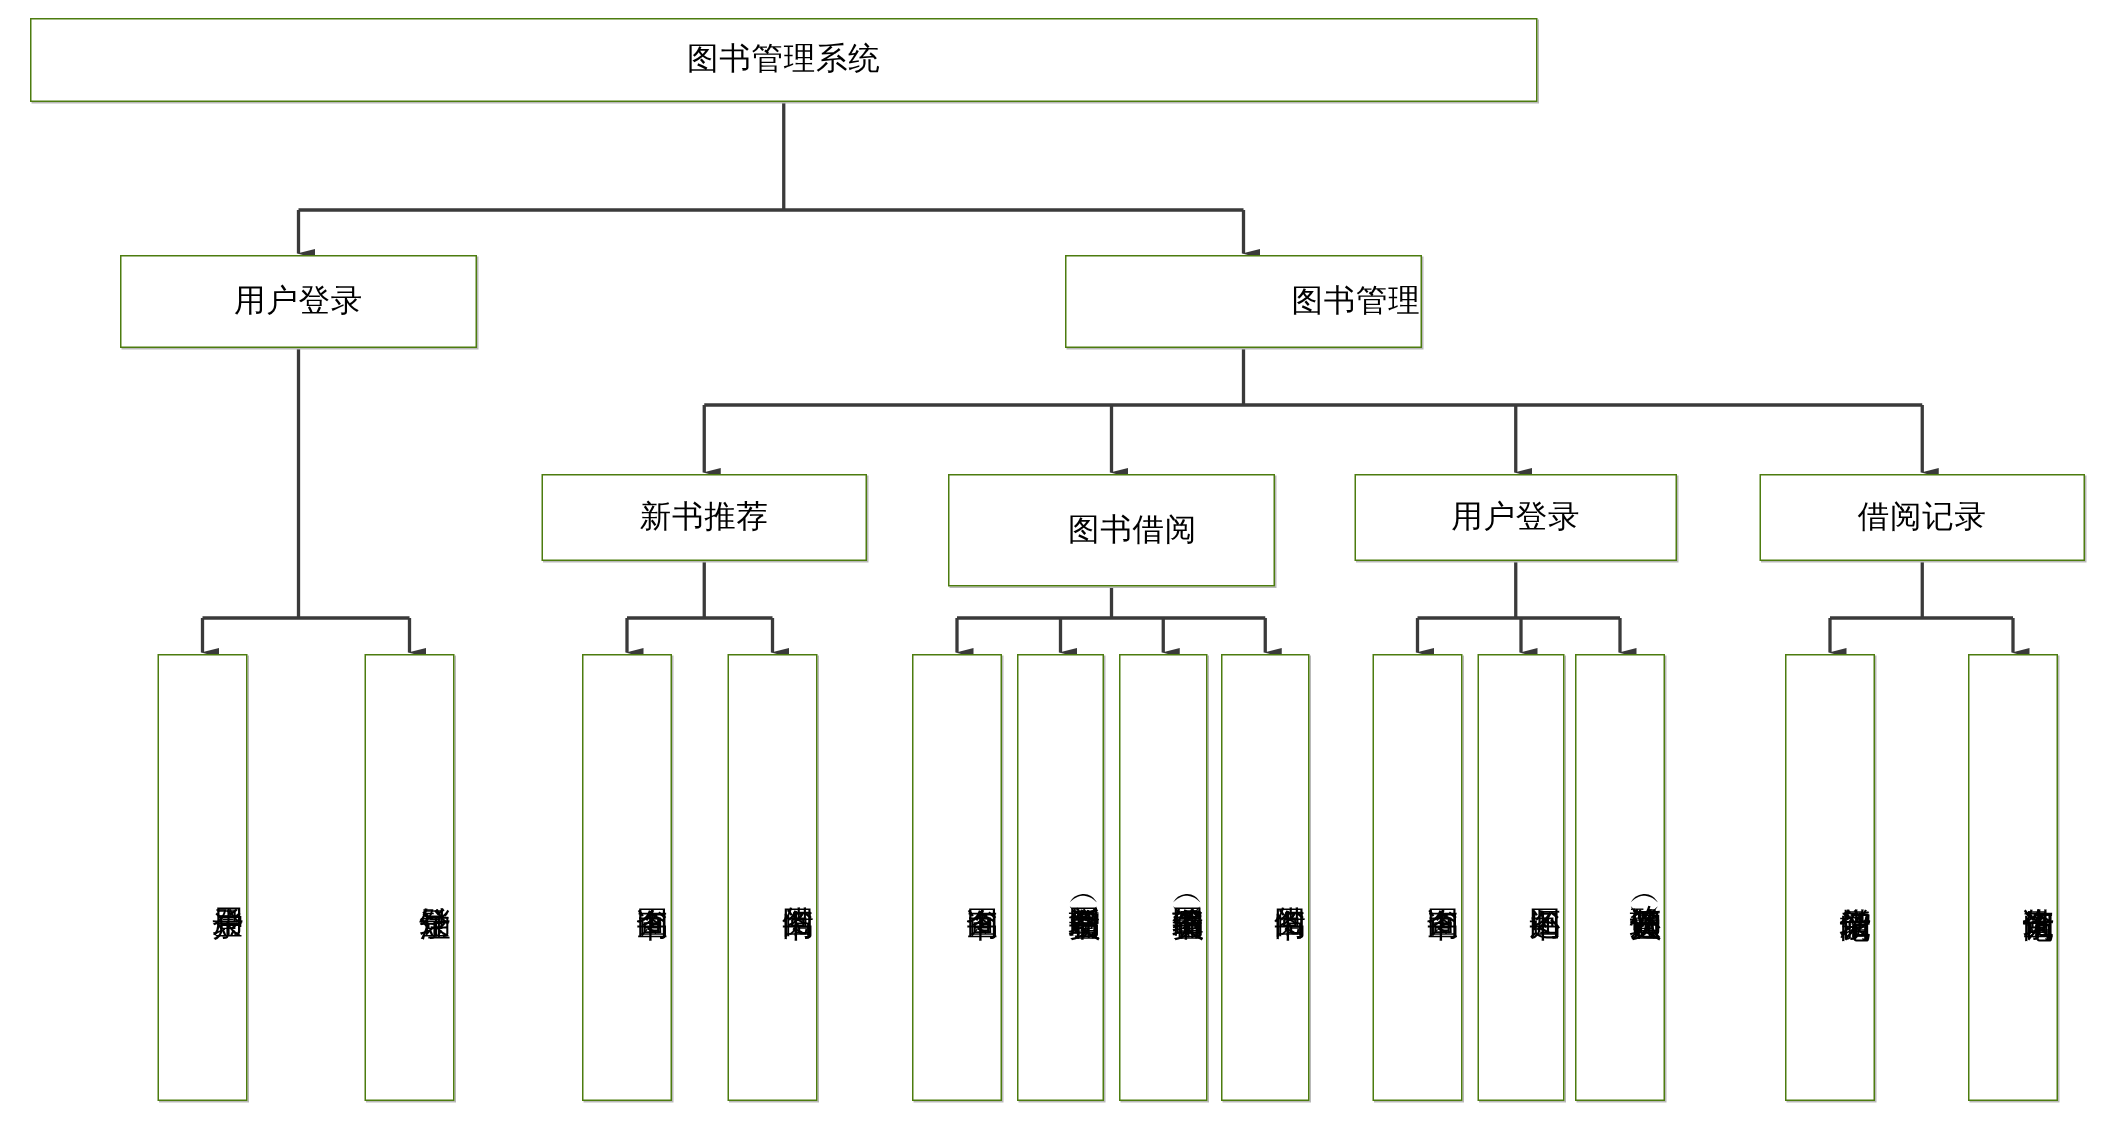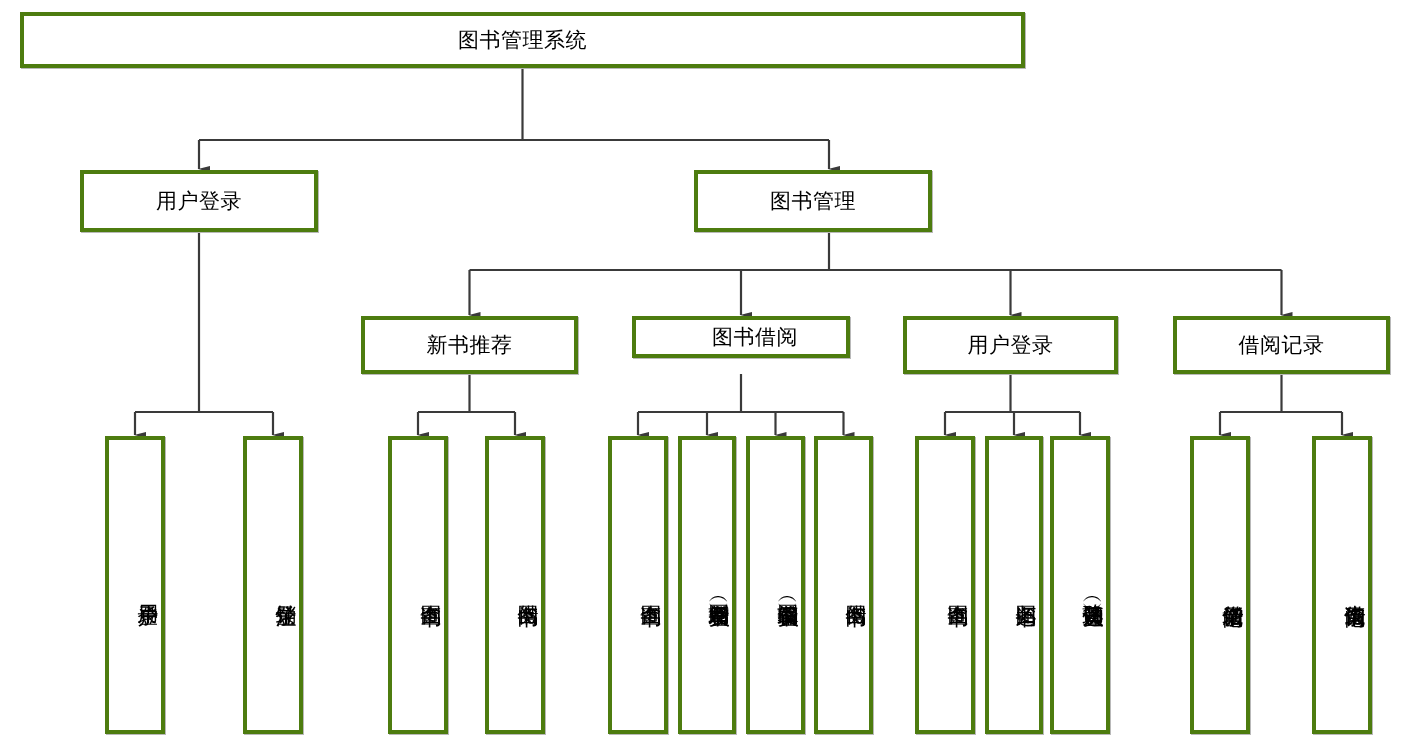--- a/index.html
+++ b/index.html
@@ -23,21 +23,21 @@
     left: 0;
     top: 0;
     width: 1405px;
     height: 747px;
     pointer-events: none;
   }
   .node {
     position: absolute;
     box-sizing: border-box;
     background: #ffffff;
-    border: 4px solid #4d7c0f;
+    border: 1px solid #4d7c0f;
     box-shadow: 1px 1px 0 0 #b9b9b9;
     display: flex;
     align-items: center;
     justify-content: center;
     color: #000000;
     letter-spacing: 0.5px;
   }
   .node.horizontal {
     font-size: 21px;
     line-height: 1.1;
@@ -115,27 +115,27 @@
       </g>
   </svg>
 
   <div id="nodes">
       <div class="node horizontal node-root" style="left: 20px; top: 12px; width: 1005px; height: 56px;">
         <span>图书管理系统</span>
       </div>
       <div class="node horizontal" style="left: 80px; top: 170px; width: 238px; height: 62px;">
         <span>用户登录</span>
       </div>
-      <div class="node horizontal" style="left: 694px; top: 170px; width: 238px; height: 62px;">
+      <div class="node horizontal" style="left: 710px; top: 170px; width: 238px; height: 62px; justify-content: flex-end;">
         <span>图书管理</span>
       </div>
       <div class="node horizontal" style="left: 361px; top: 316px; width: 217px; height: 58px;">
         <span>新书推荐</span>
       </div>
-      <div class="node horizontal" style="left: 632px; top: 316px; width: 218px; height: 42px; padding-left: 28px;">
+      <div class="node horizontal" style="left: 632px; top: 316px; width: 218px; height: 75px; padding-left: 28px;">
         <span>图书借阅</span>
       </div>
       <div class="node horizontal" style="left: 903px; top: 316px; width: 215px; height: 58px;">
         <span>用户登录</span>
       </div>
       <div class="node horizontal" style="left: 1173px; top: 316px; width: 217px; height: 58px;">
         <span>借阅记录</span>
       </div>
       <div class="node vertical" style="left: 105px; top: 436px; width: 60px; height: 298px;">
         <span>用户登录</span>

